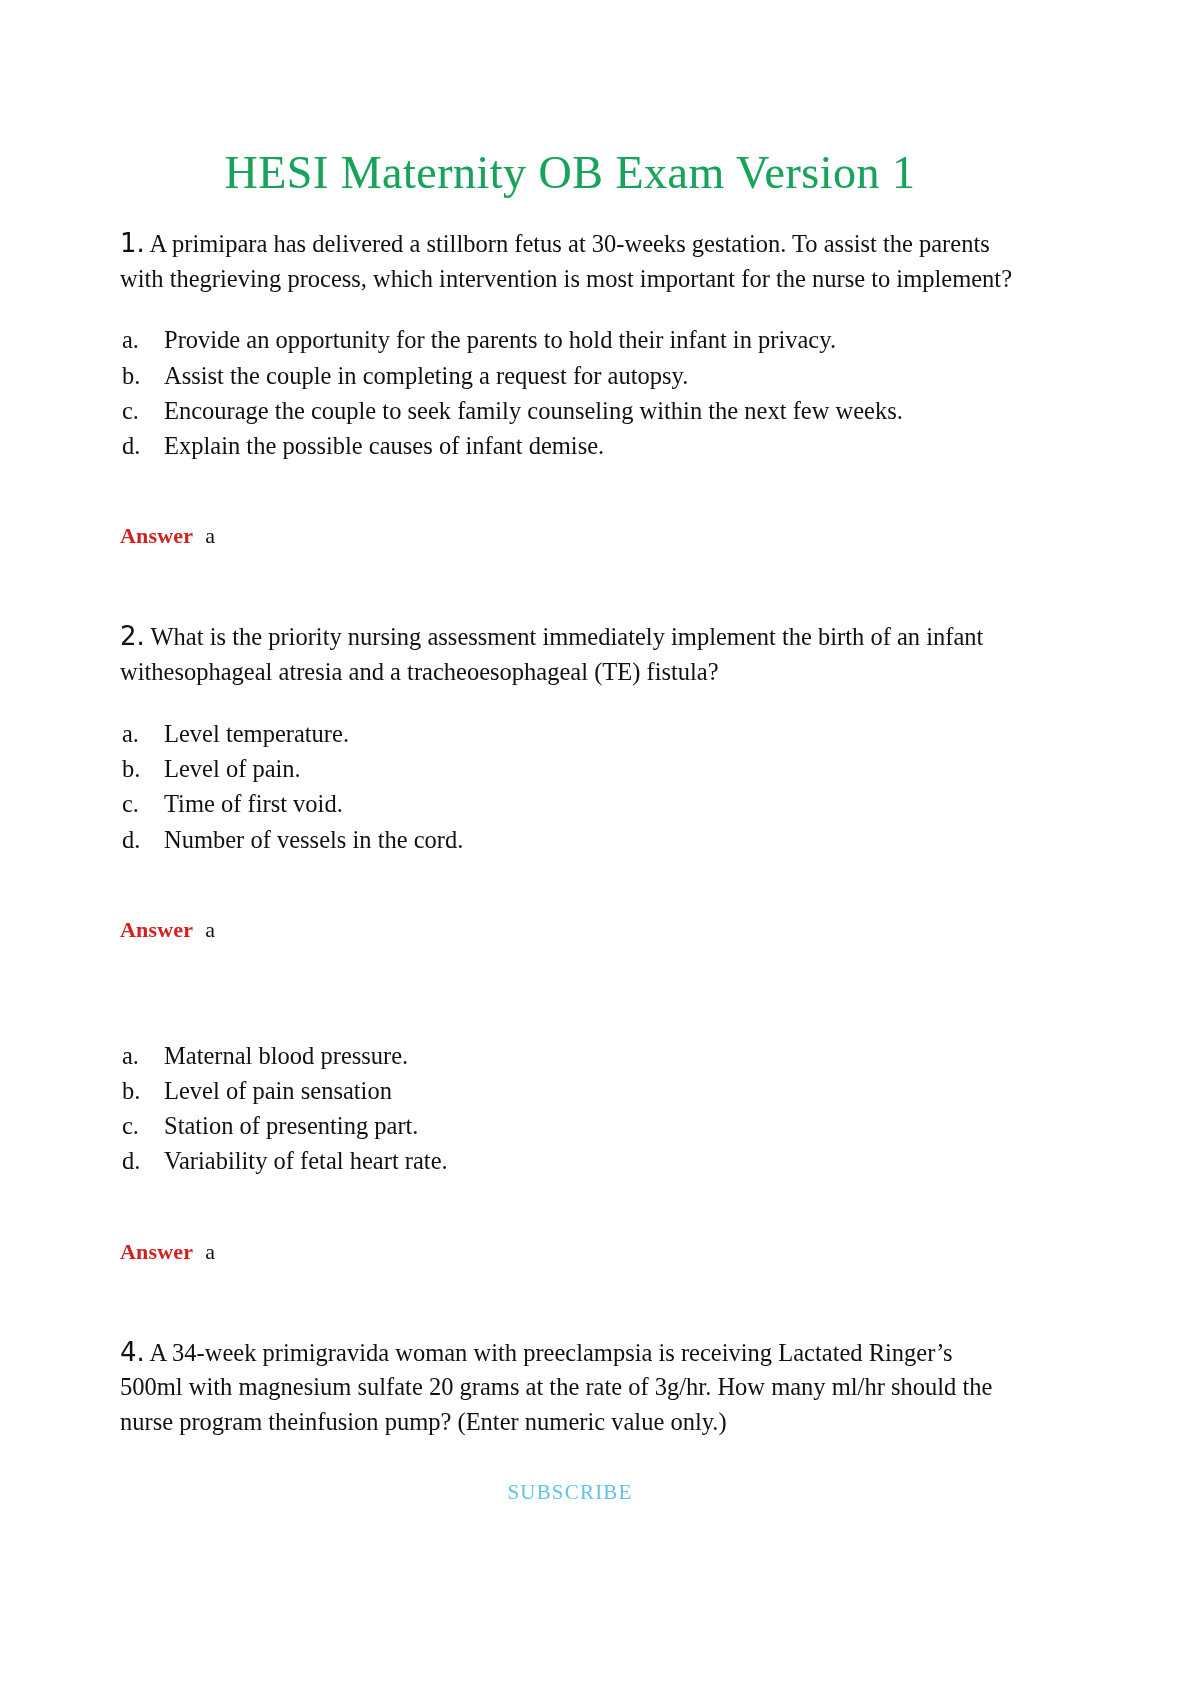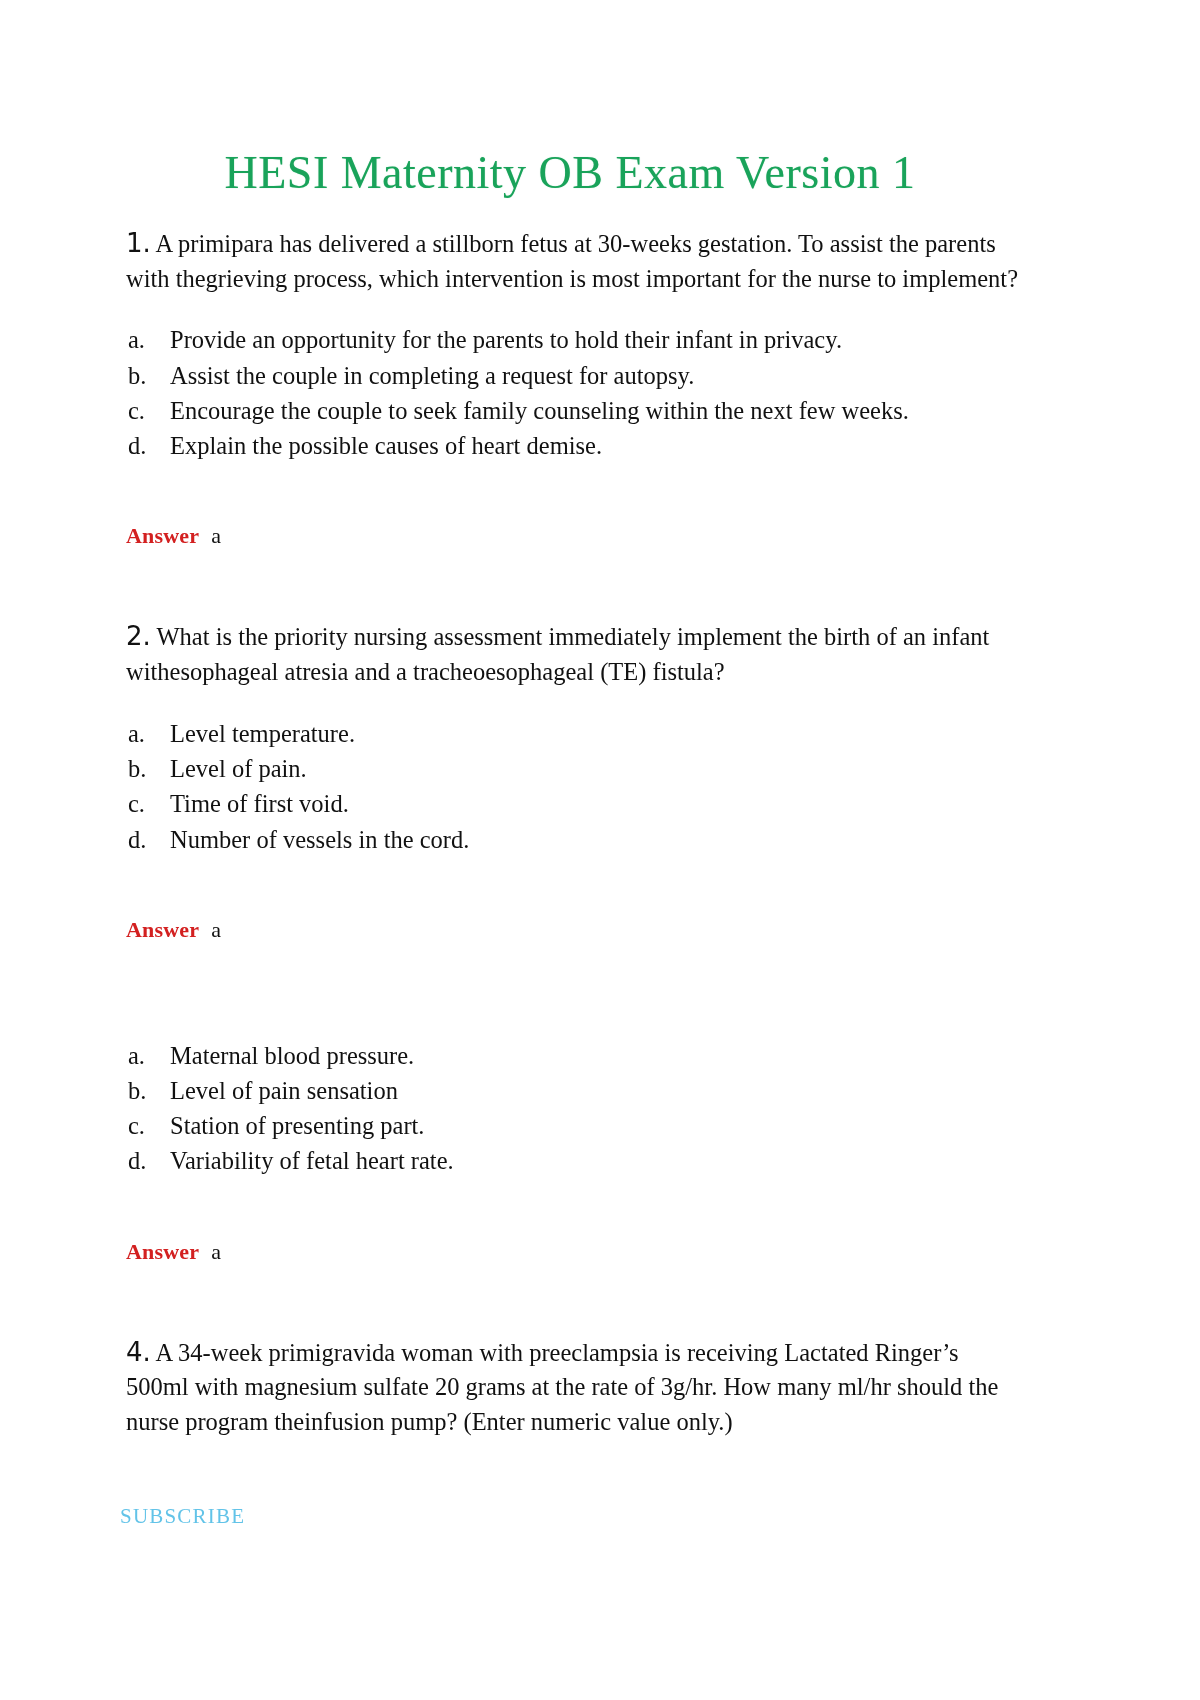--- a/index.html
+++ b/index.html
@@ -36,21 +36,20 @@
     font-weight: 400;
     letter-spacing: 0.5px;
     margin: 0;
     padding-top: 148px;
     line-height: 1.1;
     white-space: nowrap;
     text-shadow: 0 0 1px rgba(25,163,90,0.35);
   }
   .qblock {
     margin-top: 0;
-    margin-left: 6px;
   }
   .qtext {
     font-size: 24.5px;
     line-height: 1.42;
     color: #111111;
     margin: 0;
     text-align: left;
   }
   .qnum {
     font-family: "DejaVu Sans", "Liberation Sans", sans-serif;
@@ -94,21 +93,22 @@
     font-weight: bold;
     font-family: "Liberation Serif", "DejaVu Serif", serif;
     letter-spacing: 0.2px;
   }
   .answer-value {
     color: #111111;
     font-weight: 400;
     margin-left: 12px;
   }
   .subscribe-wrap {
-    margin-top: 64px;
+    text-align: center;
+    margin-top: 40px;
   }
   .subscribe {
     color: #62c3e8;
     font-size: 21px;
     letter-spacing: 1.2px;
     font-family: "Liberation Serif", "DejaVu Serif", serif;
     text-decoration: none;
     cursor: pointer;
   }
   .gap-sm { height: 26px; }
@@ -139,21 +139,21 @@
         <li>
           <span class="opt-letter">b.</span>
           <span class="opt-text">Assist the couple in completing a request for autopsy.</span>
         </li>
         <li>
           <span class="opt-letter">c.</span>
           <span class="opt-text">Encourage the couple to seek family counseling within the next few weeks.</span>
         </li>
         <li>
           <span class="opt-letter">d.</span>
-          <span class="opt-text">Explain the possible causes of heart demise.</span>
+          <span class="opt-text">Explain the possible causes of infant demise.</span>
         </li>
       </ol>
       <div class="gap-md"></div>
       <p class="answer-line">
         <span class="answer-label">Answer</span><span class="answer-value">a</span>
       </p>
     </div>
 
     <div class="gap-lg"></div>
 

